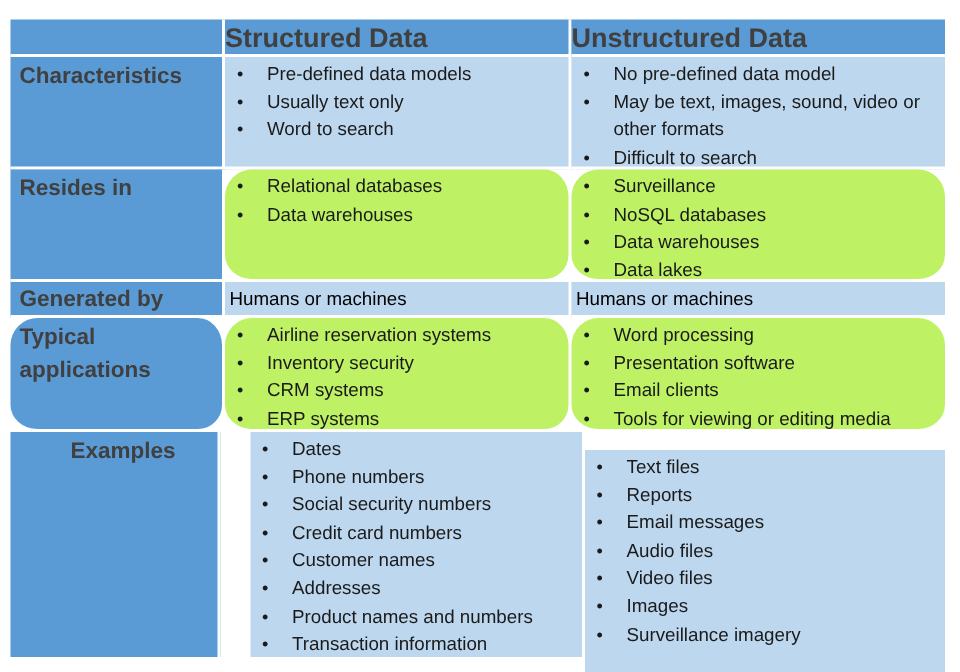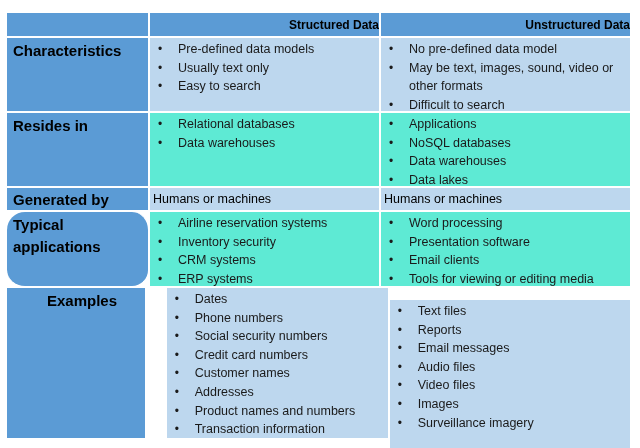--- a/index.html
+++ b/index.html
@@ -1,26 +1,26 @@
 <!DOCTYPE html>
 <html><head>
 <meta charset="utf-8">
 <style>
   html, body { margin:0; padding:0; background:#ffffff; }
   body { width:640px; height:448px; position:relative; overflow:hidden; font-family:"Liberation Sans", sans-serif; }
   .tbl { position:absolute; left:7px; top:13px; width:623px; height:425px; background:#ffffff; }
   .row { position:absolute; left:0; width:623px; display:flex; }
   .cell { box-sizing:border-box; height:100%; border-right:2px solid #ffffff; border-bottom:2px solid #ffffff; overflow:hidden; }
-  .c-label { width:143px; background:#5b9bd5; color:#000000; font-weight:bold; font-size:15px; line-height:22px; padding:2px 6px; }
+  .c-label { width:143px; background:#5b9bd5; color:#404040; font-weight:bold; font-size:15px; line-height:22px; padding:2px 6px; }
   .c-s { width:231px; }
   .c-u { width:249px; border-right:none; }
-  .hdr .cell { background:#5b9bd5; color:#000000; font-weight:bold; font-size:12px; text-align:right; line-height:24px; }
+  .hdr .cell { background:#5b9bd5; color:#404040; font-weight:bold; font-size:18px; text-align:left; line-height:24px; }
   .hdr .c-label { background:#5b9bd5; }
   .dark .c-s, .dark .c-u { background:#bdd7ee; }
-  .light .c-s, .light .c-u { background:#5eead4; }
+  .light .c-s, .light .c-u { background:#bef264;border-radius:18px; }
   ul { list-style:none; margin:0; padding:2px 0 0 0; }
   li { position:relative; font-size:12.5px; line-height:18.6px; color:#1a1a1a; padding-left:28px; }
   li::before { content:"\2022"; position:absolute; left:8px; top:0; font-size:12px; }
   .plain { font-size:12.5px; line-height:18px; color:#000000; padding:2px 3px; }
 </style>
 </head>
 <body>
 
 <div class="tbl">
 
@@ -29,21 +29,21 @@
     <div class="cell c-s">Structured Data</div>
     <div class="cell c-u">Unstructured Data</div>
   </div>
 
   <div class="row dark" style="top:25px;height:75px;">
     <div class="cell c-label">Characteristics</div>
     <div class="cell c-s">
       <ul>
         <li>Pre-defined data models</li>
         <li>Usually text only</li>
-        <li>Easy to search</li>
+        <li>Word to search</li>
       </ul>
     </div>
     <div class="cell c-u">
       <ul>
         <li>No pre-defined data model</li>
         <li>May be text, images, sound, video or other formats</li>
         <li>Difficult to search</li>
       </ul>
     </div>
   </div>
@@ -51,21 +51,21 @@
   <div class="row light" style="top:100px;height:75px;">
     <div class="cell c-label">Resides in</div>
     <div class="cell c-s">
       <ul>
         <li>Relational databases</li>
         <li>Data warehouses</li>
       </ul>
     </div>
     <div class="cell c-u">
       <ul>
-        <li>Applications</li>
+        <li>Surveillance</li>
         <li>NoSQL databases</li>
         <li>Data warehouses</li>
         <li>Data lakes</li>
       </ul>
     </div>
   </div>
 
   <div class="row dark" style="top:175px;height:24px;">
     <div class="cell c-label" style="padding-top:1px;">Generated by</div>
     <div class="cell c-s">

